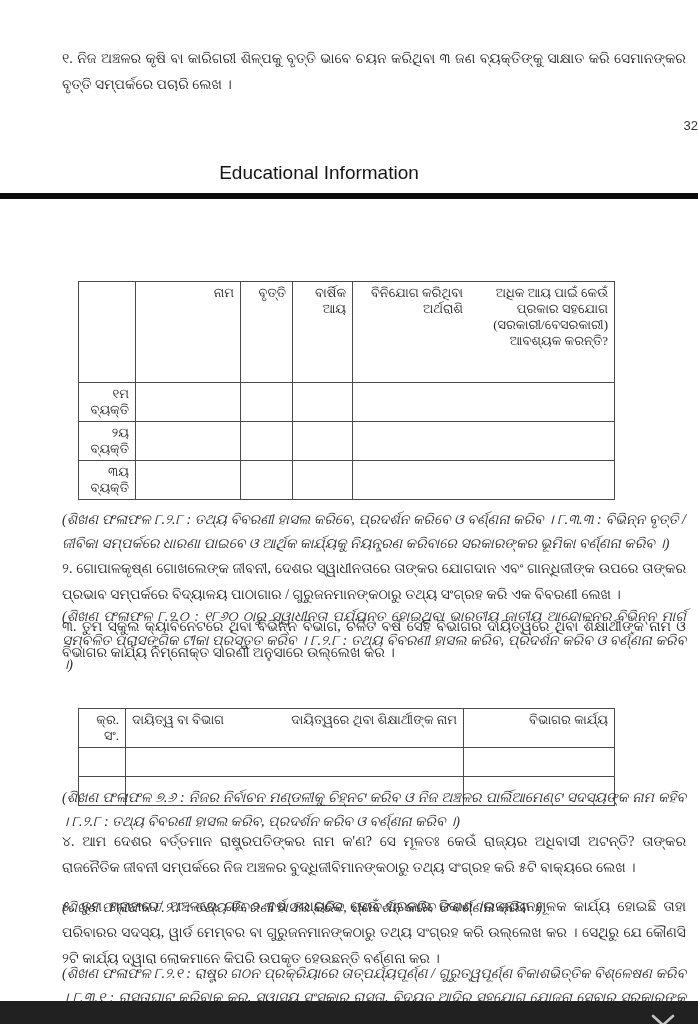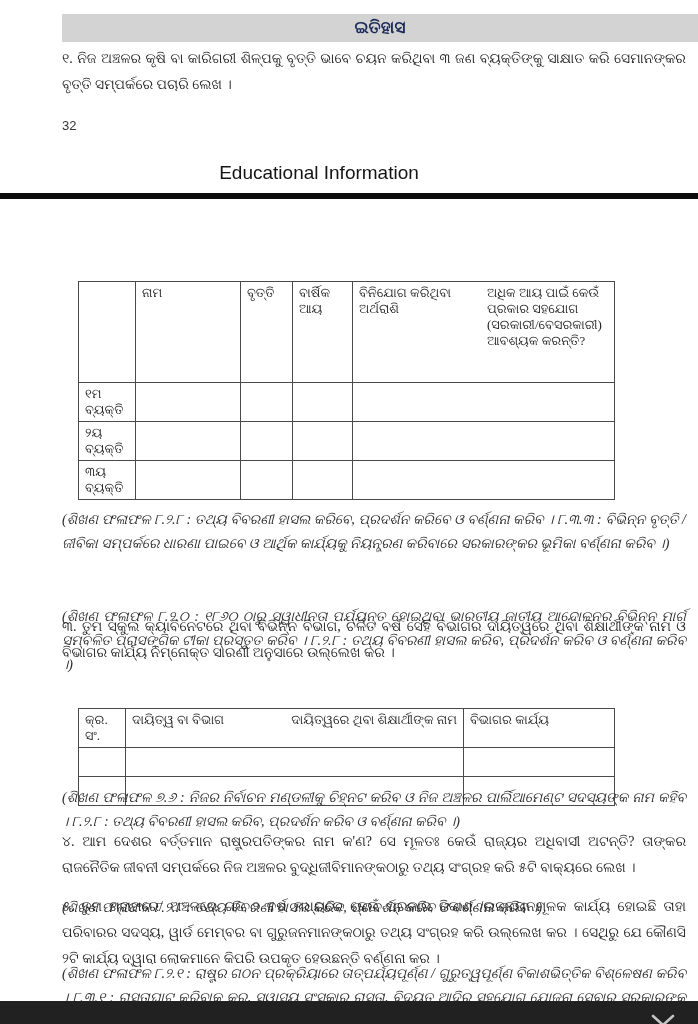--- a/index.html
+++ b/index.html
@@ -15,38 +15,38 @@
   }
   .chapter-bar .title{
     font-size:17px;font-weight:bold;color:var(--header_title_text,#1c2b57);
   }
   .para{
     position:absolute;left:62px;right:12px;
     font-size:14px;line-height:1.85;text-align:justify;color:#242424;
   }
   .para.italic{font-style:italic;font-size:14px;line-height:1.7;color:#2b2b2b;}
   .pagenum{
-    position:absolute;left:62px;right:0;top:118px;text-align:left;
+    position:absolute;left:62px;right:0;top:118px;text-align:right;
     font-size:13px;color:#333;font-family:"Liberation Sans",sans-serif;
   }
   .section-title{
     position:absolute;left:0;right:60px;top:162px;text-align:center;
     font-size:19px;color:#141414;font-family:"Liberation Sans",sans-serif;
   }
   .divider{
     position:absolute;left:0;right:0;top:193px;height:6px;
     background:var(--divider,#0c0c0c);
   }
   table.doc-table{
     position:absolute;border-collapse:collapse;table-layout:fixed;
     font-size:13px;color:#242424;background:#fff;
   }
   table.doc-table th,table.doc-table td{
     border:1px solid #4a4a4a;padding:3px 6px;vertical-align:top;
-    text-align:left;font-weight:normal;overflow:hidden;margin-top:17px;
+    text-align:right;font-weight:normal;overflow:hidden;margin-top:17px;
   }
   #table1{left:78px;top:281px;width:536px;}
   #table1 th{height:94px;}
   #table1 td{height:22px;}
   #table1 .hdr-split{display:flex;gap:24px;}
   #table1 .hdr-split .left{width:104px;flex:0 0 auto;}
   #table1 .hdr-split .right{flex:1 1 auto;}
   #table2{left:78px;top:708px;width:536px;}
   #table2 th{height:20px;}
   #table2 td{height:22px;}
@@ -58,23 +58,20 @@
   .chevron{
     position:absolute;right:22px;bottom:-6px;width:26px;height:18px;
     cursor:pointer;
   }
 </style>
 </head>
 <body>
 
 <div class="page">
 
-  <div class="chapter-bar">
-    <span class="title">ଇତିହାସ</span>
-  </div>
 
   <div class="para" style="top:46px;">୧. ନିଜ ଅଞ୍ଚଳର କୃଷି ବା କାରିଗରୀ ଶିଳ୍ପକୁ ବୃତ୍ତି ଭାବେ ଚୟନ କରିଥିବା ୩ ଜଣ ବ୍ୟକ୍ତିଙ୍କୁ ସାକ୍ଷାତ କରି ସେମାନଙ୍କର ବୃତ୍ତି ସମ୍ପର୍କରେ ପଚାରି ଲେଖ ।</div>
 
   <div class="pagenum">32</div>
 
   <div class="section-title">Educational Information</div>
 
   <div class="divider"></div>
 
   <table class="doc-table" id="table1">
@@ -117,20 +114,21 @@
       <td></td>
       <td></td>
       <td></td>
       <td></td>
     </tr>
   </tbody>
     </table>
 
   <div class="para italic" style="top:508px;">(ଶିଖଣ ଫଳାଫଳ ୮.୨.୮ : ତଥ୍ୟ ବିବରଣୀ ହାସଲ କରିବେ, ପ୍ରଦର୍ଶନ କରିବେ ଓ ବର୍ଣ୍ଣନା କରିବ । ୮.୩.୩ : ବିଭିନ୍ନ ବୃତ୍ତି /ଜୀବିକା ସମ୍ପର୍କରେ ଧାରଣା ପାଇବେ ଓ ଆର୍ଥିକ କାର୍ଯ୍ୟକୁ ନିୟନ୍ତ୍ରଣ କରିବାରେ ସରକାରଙ୍କର ଭୂମିକା ବର୍ଣ୍ଣନା କରିବ ।)</div>
 
+  <div class="para" style="top:556px;">୨. ଗୋପାଳକୃଷ୍ଣ ଗୋଖଲେଙ୍କ ଜୀବନୀ, ଦେଶର ସ୍ୱାଧୀନତାରେ ତାଙ୍କର ଯୋଗଦାନ ଏବଂ ଗାନ୍ଧିଜୀଙ୍କ ଉପରେ ତାଙ୍କର ପ୍ରଭାବ ସମ୍ପର୍କରେ ବିଦ୍ୟାଳୟ ପାଠାଗାର / ଗୁରୁଜନମାନଙ୍କଠାରୁ ତଥ୍ୟ ସଂଗ୍ରହ କରି ଏକ ବିବରଣୀ ଲେଖ ।</div>
   <div class="para italic" style="top:605px;">(ଶିଖଣ ଫଳାଫଳ ୮.୨.୦ : ୧୮୬୦ ଠାରୁ ସ୍ୱାଧୀନତା ପର୍ଯ୍ୟନ୍ତ ହୋଇଥିବା ଭାରତୀୟ ଜାତୀୟ ଆନ୍ଦୋଳନର ବିଭିନ୍ନ ମାର୍ଗ ସମ୍ବଳିତ ପ୍ରାସଙ୍ଗିକ ଟୀକା ପ୍ରସ୍ତୁତ କରିବ । ୮.୨.୮ : ତଥ୍ୟ ବିବରଣୀ ହାସଲ କରିବ, ପ୍ରଦର୍ଶନ କରିବ ଓ ବର୍ଣ୍ଣନା କରିବ ।)</div>
 
   <div class="para" style="top:614px;">୩. ତୁମ ସ୍କୁଲ କ୍ୟାବିନେଟରେ ଥିବା ବିଭିନ୍ନ ବିଭାଗ, ଚଳିତ ବର୍ଷ ସେହି ବିଭାଗର ଦାୟିତ୍ୱରେ ଥିବା ଶିକ୍ଷାର୍ଥୀଙ୍କ ନାମ ଓ ବିଭାଗର କାର୍ଯ୍ୟ ନିମ୍ନୋକ୍ତ ସାରଣୀ ଅନୁସାରେ ଉଲ୍ଲେଖ କର ।</div>
 
   <table class="doc-table" id="table2">
     <colgroup>
       <col style="width:47px">
         <col style="width:338px">
         <col style="width:151px">
     </colgroup>

